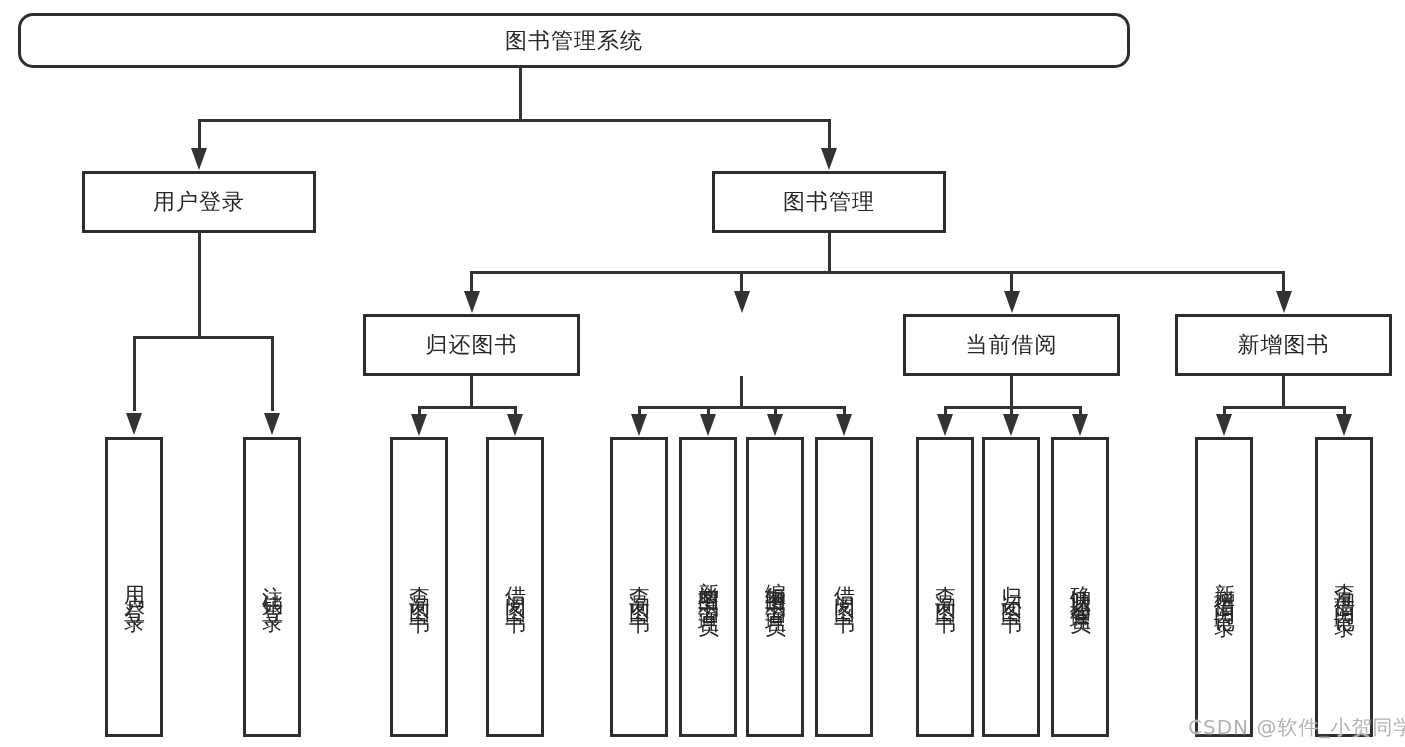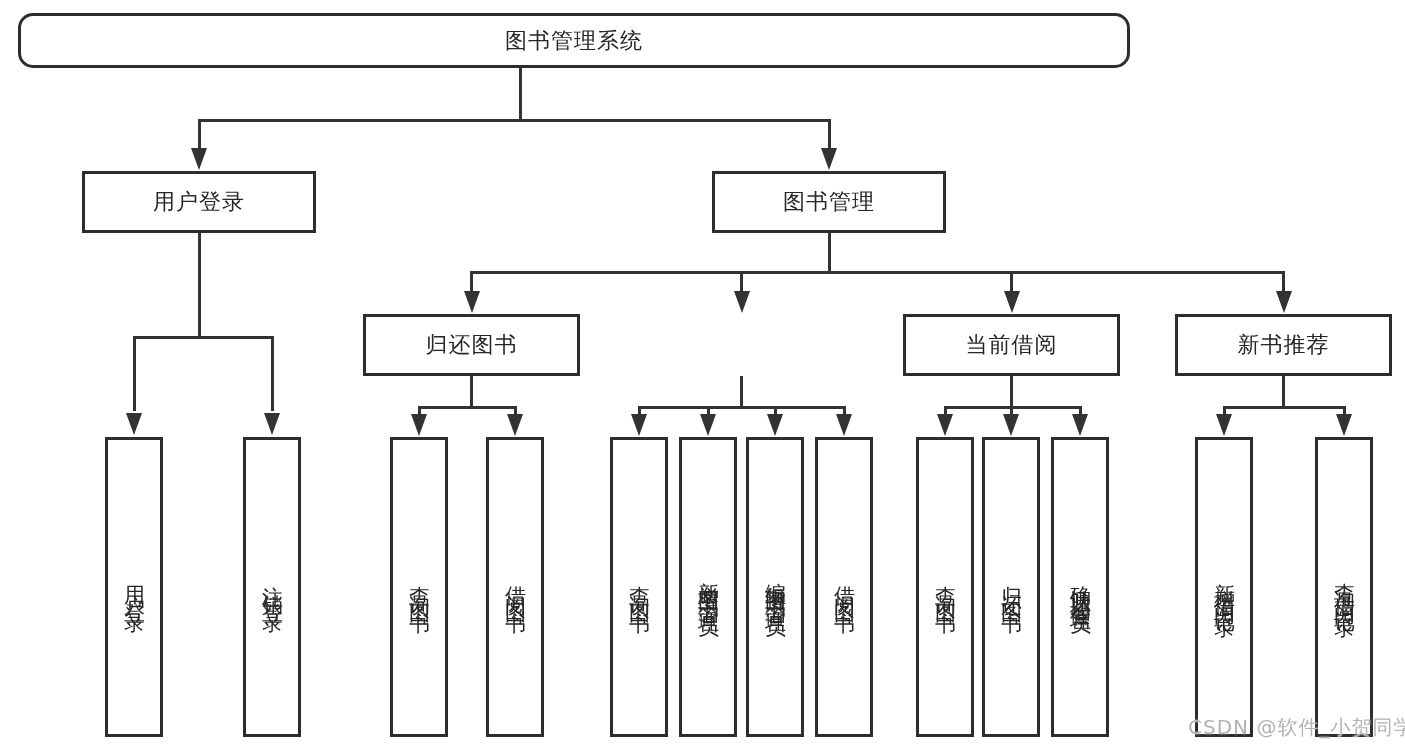--- a/index.html
+++ b/index.html
@@ -91,21 +91,21 @@
   <div class="arrowhead" style="left:1003.5px; top:291px;"></div>
   <div class="arrowhead" style="left:1275.5px; top:291px;"></div>
 
   <div class="box" style="left:363px; top:314px; width:217px; height:62px;">
     <span>归还图书</span>
   </div>
   <div class="box" style="left:903px; top:314px; width:217px; height:62px;">
     <span>当前借阅</span>
   </div>
   <div class="box" style="left:1175px; top:314px; width:217px; height:62px;">
-    <span>新书推荐</span>
+    <span>新增图书</span>
   </div>
 
   <div class="vline" style="left:470px; top:376px; height:30px;"></div>
   <div class="vline" style="left:740px; top:376px; height:30px;"></div>
   <div class="vline" style="left:1010px; top:376px; height:30px;"></div>
   <div class="vline" style="left:1282px; top:376px; height:30px;"></div>
 
   <div class="hline" style="left:417.5px; top:406px; width:99px;"></div>
   <div class="vline" style="left:417.5px; top:409px; height:6px;"></div>
   <div class="vline" style="left:513.5px; top:409px; height:6px;"></div>

